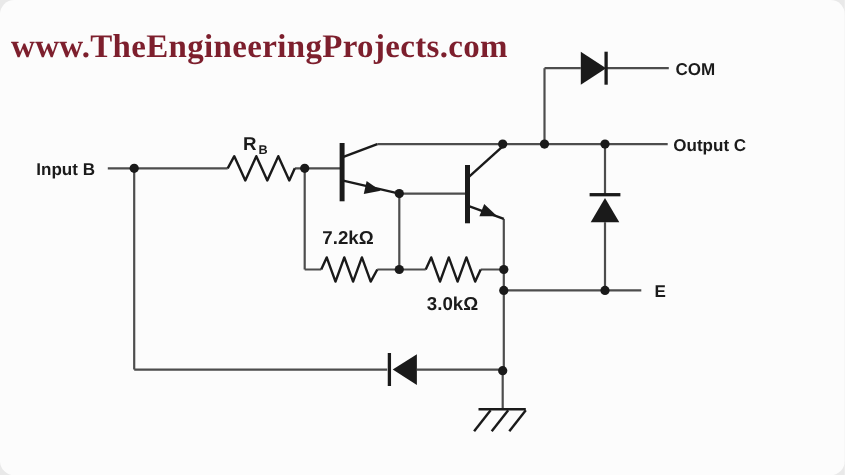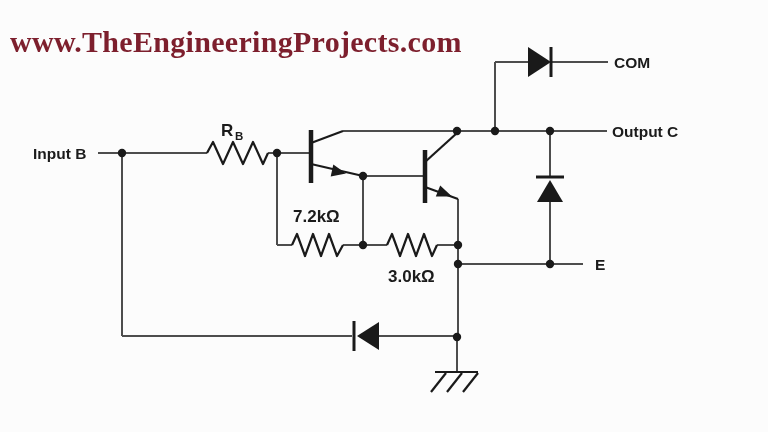--- a/index.html
+++ b/index.html
@@ -1,17 +1,17 @@
 <!DOCTYPE html>
 <html style="--background: #fcfcfc; --wire: #4d4d4d; --component: #1a1a1a; --label: #1b1b1b; --watermark: #7d1f2d;"><head>
 <meta charset="utf-8">
 <style>
   html,body{margin:0;padding:0;}
   body{background:#e9e9e9;font-family:"Liberation Sans",sans-serif;}
-  #stage{position:relative;width:768px;height:432px;background:var(--background,#fcfcfc);overflow:hidden;}
+  #stage{position:relative;width:768px;height:432px;background:var(--background,#fcfcfc);overflow:hidden;border-radius:13px;}
   svg{display:block;}
   .wire{stroke:var(--wire,#4d4d4d);stroke-width:2;fill:none;}
   .comp{stroke:var(--component,#1a1a1a);stroke-width:2.2;fill:none;stroke-linejoin:round;}
   .bar{stroke:var(--component,#1a1a1a);stroke-width:4.5;fill:none;}
   .thickbar{stroke:var(--component,#1a1a1a);stroke-width:3;fill:none;}
   .solid{fill:var(--component,#1a1a1a);stroke:none;}
   .lbl{font-weight:bold;font-size:15.5px;fill:var(--label,#1b1b1b);}
   .val{font-weight:bold;font-size:17px;fill:var(--label,#1b1b1b);}
   .sub{font-weight:bold;font-size:11.5px;fill:var(--label,#1b1b1b);}
   .wm{font-family:"Liberation Serif",serif;font-weight:bold;font-size:30px;fill:var(--watermark,#7d1f2d);letter-spacing:0.3px;}

